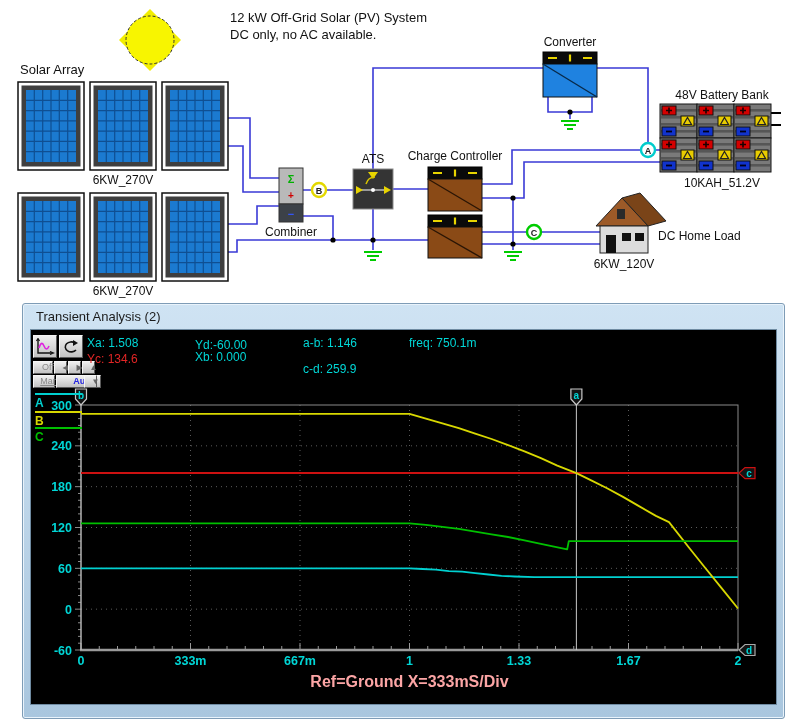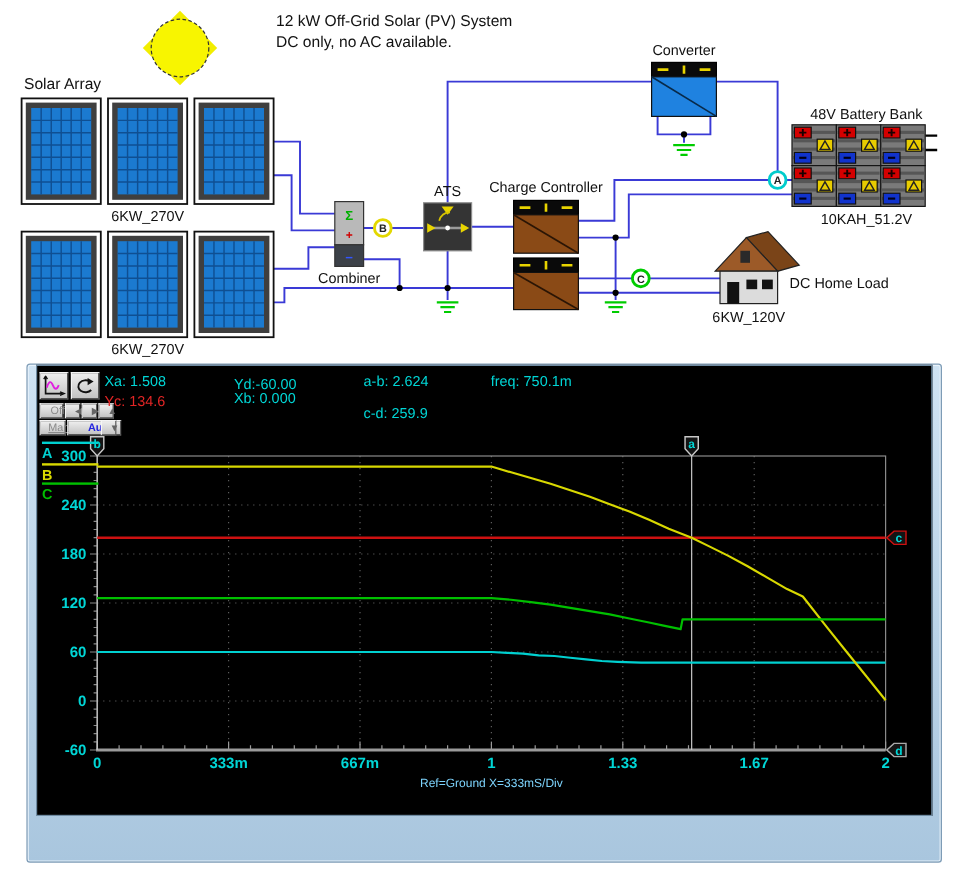--- a/index.html
+++ b/index.html
@@ -23,21 +23,21 @@
   .leg-b{border-color:#d8d800;color:#d8d800;}
   .leg-c{border-color:#00c000;color:#00c000;}
   
   .tool-btn{position:absolute;background:linear-gradient(180deg,#efefef,#c2c2c2);
     border:1px solid;border-color:#f5f5f5 #5a5a5a #5a5a5a #f5f5f5;box-sizing:border-box;
     display:flex;align-items:center;justify-content:center;padding:0;cursor:default;}
   .tool-btn.sm{font-size:9px;height:13px;line-height:11px;padding-left:10px;}
   .txt-dis{color:#8a8a8a;} .txt-auto{color:#2424e0;font-weight:700;}
   .arrow-glyph{font-size:8px;color:#666;}
   #xaxis-caption{position:absolute;left:50px;width:657px;top:343px;text-align:center;
-    font-size:10px;font-weight:400;color:#7dd3fc;}
+    font-size:16px;font-weight:700;color:#fca5a5;}
 </style>
 </head>
 <body>
 
 <svg id="schematic" width="800" height="303" viewBox="0 0 800 303">
   <defs>
     <g id="pvpanel">
       <rect x="0" y="0" width="66" height="88" fill="#ffffff" stroke="#111" stroke-width="1.5"></rect>
       <rect x="3.5" y="3.5" width="59" height="81" fill="#3f3f3f"></rect>
       <rect x="8" y="8" width="50" height="72" fill="#1b7ad0"></rect>
@@ -192,20 +192,23 @@
     <rect x="617" y="209" width="8" height="10" fill="#2a2a2a"></rect>
     <rect x="606" y="235" width="10" height="18" fill="#111"></rect>
     <rect x="622" y="233" width="9" height="8" fill="#111"></rect>
     <rect x="635" y="233" width="9" height="8" fill="#111"></rect>
   </g>
   <text x="658" y="240" font-size="12" fill="#111">DC Home Load</text>
   <text x="624" y="268" font-size="12" fill="#111" text-anchor="middle">6KW_120V</text>
 </svg>
 
 <div id="scope-window">
+  <div id="scope-titlebar">
+    <span>Transient Analysis (2)</span>
+  </div>
   <div id="scope-content">
     <svg id="plot-svg" width="747" height="372" viewBox="0 0 747 372">
         <line x1="50" y1="115.83333333333333" x2="707" y2="115.83333333333333" stroke="#5c5c5c" stroke-width="1" stroke-dasharray="1 4"></line>
         <line x1="50" y1="156.66666666666666" x2="707" y2="156.66666666666666" stroke="#5c5c5c" stroke-width="1" stroke-dasharray="1 4"></line>
         <line x1="50" y1="197.5" x2="707" y2="197.5" stroke="#5c5c5c" stroke-width="1" stroke-dasharray="1 4"></line>
         <line x1="50" y1="238.33333333333331" x2="707" y2="238.33333333333331" stroke="#5c5c5c" stroke-width="1" stroke-dasharray="1 4"></line>
         <line x1="50" y1="279.1666666666667" x2="707" y2="279.1666666666667" stroke="#5c5c5c" stroke-width="1" stroke-dasharray="1 4"></line>
         <line x1="159.48905" y1="75" x2="159.48905" y2="320" stroke="#5c5c5c" stroke-width="1" stroke-dasharray="1 4"></line>
         <line x1="269.01095" y1="75" x2="269.01095" y2="320" stroke="#5c5c5c" stroke-width="1" stroke-dasharray="1 4"></line>
         <line x1="378.5" y1="75" x2="378.5" y2="320" stroke="#5c5c5c" stroke-width="1" stroke-dasharray="1 4"></line>
@@ -341,21 +344,21 @@
         <span class="arrow-glyph">▲</span>
       </button>
     <button class="tool-btn sm txt-dis" style="left:2px;top:45px;width:22px;text-decoration:underline;">Man</button>
     <button class="tool-btn sm txt-auto" style="left:25px;top:45px;width:45px;">Auto</button>
     <button class="tool-btn sm" style="left:53px;top:45px;width:13px;">
         <span class="arrow-glyph">▼</span>
       </button>
 
     <span class="readout cyan" style="left:56px;top:6px;">Xa: 1.508</span>
     <span class="readout cyan" style="left:164px;top:20px;">Xb: 0.000</span>
-    <span class="readout cyan" style="left:272px;top:6px;">a-b: 2.624</span>
+    <span class="readout cyan" style="left:272px;top:6px;">a-b: 1.146</span>
     <span class="readout cyan" style="left:378px;top:6px;">freq: 750.1m</span>
     <span class="readout red" style="left:56px;top:22px;">Yc: 134.6</span>
     <span class="readout cyan" style="left:164px;top:8px;">Yd:-60.00</span>
     <span class="readout cyan" style="left:272px;top:32px;">c-d: 259.9</span>
 
     <div class="legend-item" style="top:63px;">
       <div class="bar leg-a"></div>
       <div class="lbl leg-a">A</div>
     </div>
     <div class="legend-item" style="top:81px;">

